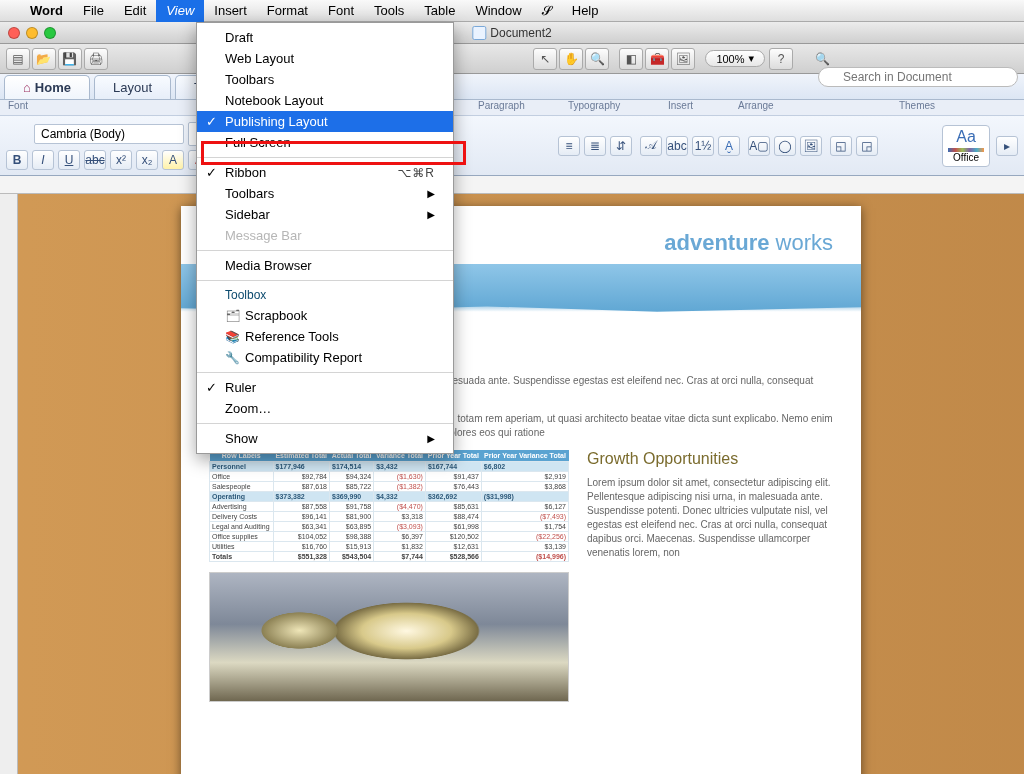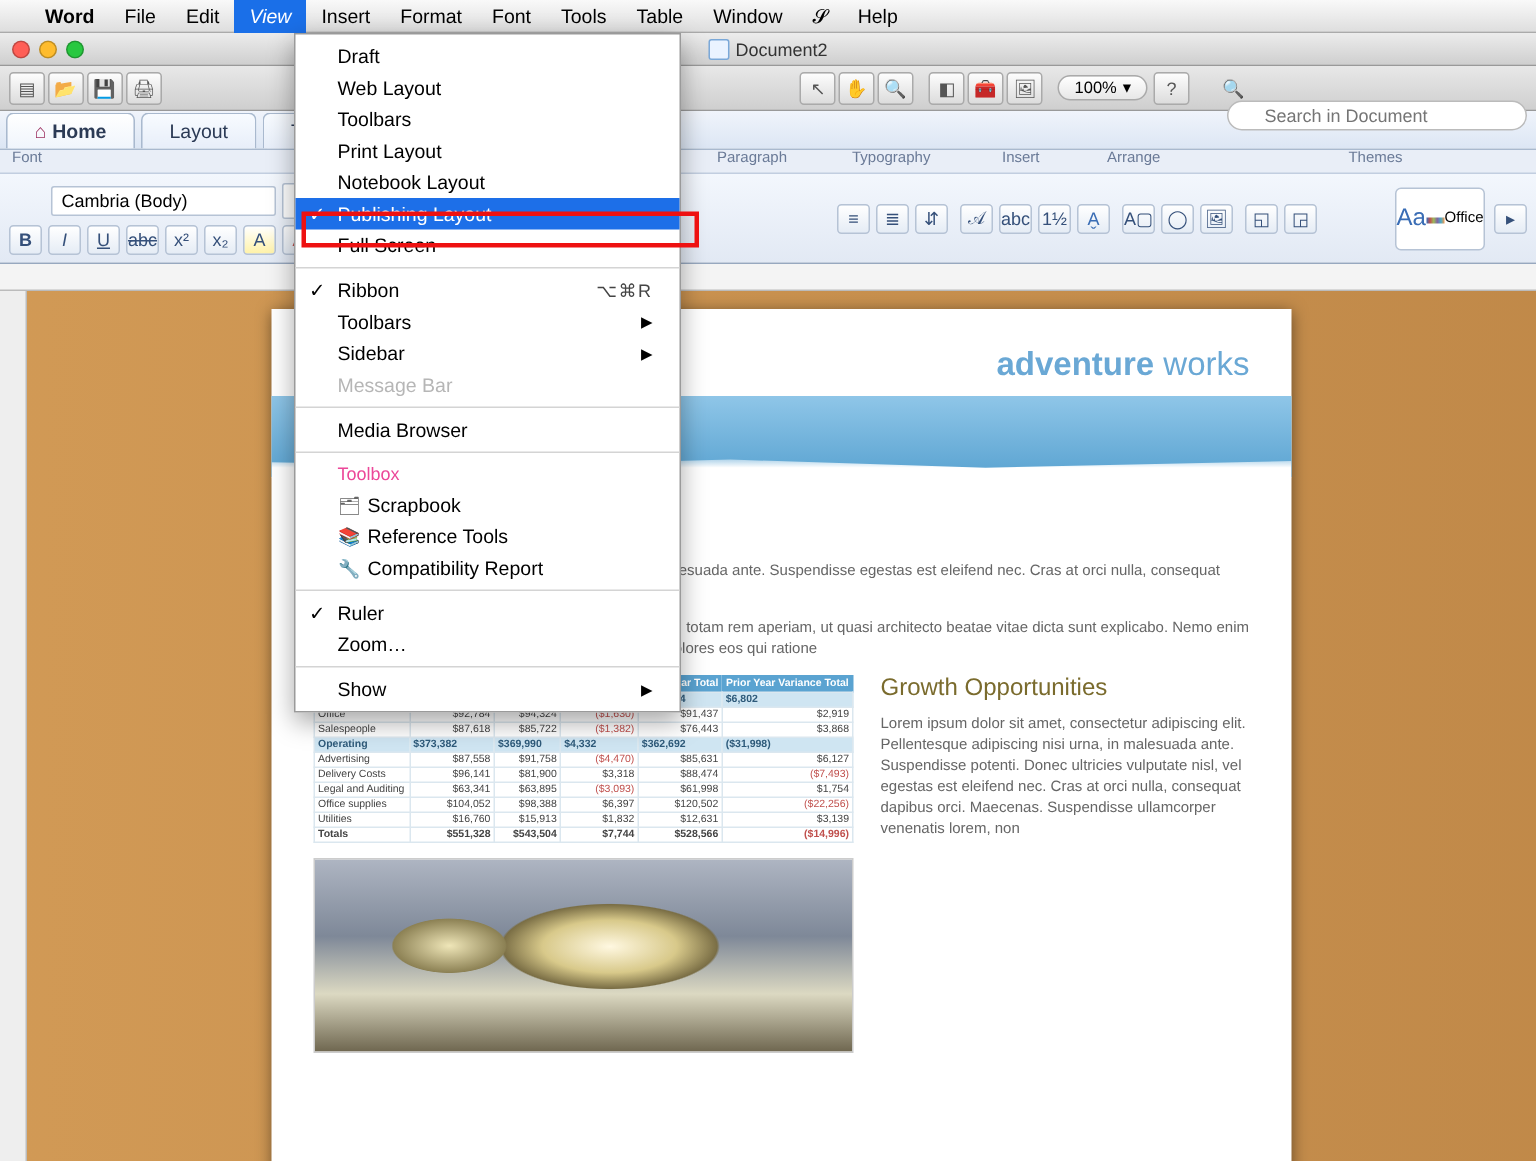--- a/index.html
+++ b/index.html
@@ -40,21 +40,21 @@
 .ribbon-labels div { padding: 0 8px; }
 
 
 .ribbon { height: 60px; background: linear-gradient(#f3f7fd,#e2e9f4); border-bottom:1px solid #97a8bf; display:flex; align-items:center; gap:8px; padding: 4px 6px; font-size: 12px; }
 .fontbox { display:flex; flex-direction:column; gap:4px; }
 .fontrow { display:flex; gap:4px; align-items:center; }
 .fontname { background:#fff; border:1px solid #b6c3d5; padding:2px 6px; width:150px; font-size:12px; border-radius:2px;margin-left:28px; }
 .fontsize { background:#fff; border:1px solid #b6c3d5; padding:2px 4px; width:32px; text-align:center; font-size:16px; border-radius:2px; }
 .fmtbtn { width:22px; height:20px; border:1px solid #b6c3d5; border-radius:3px; background:linear-gradient(#fff,#e5ecf5); display:flex; align-items:center; justify-content:center; font-size:12px; color:#35507a; }
 .themes-box { margin-left:auto; display:flex; align-items:center; gap:6px; }
-.theme-chip { width:60px; height:42px; border:1px solid #b6c3d5; border-radius:4px; background:#fff; display:flex; align-items:center; justify-content:center; font-size:10px; }
+.theme-chip { width:48px; height:42px; border:1px solid #b6c3d5; border-radius:4px; background:#fff; display:flex; flex-direction:column; align-items:center; justify-content:center; font-size:10px; }
 .theme-chip .aa { font-size:16px; color:#3a6db5; }
 .theme-chip .stripe { height:4px; width:36px; background: linear-gradient(90deg,#3a6db5,#c0504d,#9bbb59,#8064a2,#4bacc6,#f79646); margin-top:2px; }
 
 
 .hruler { height: 18px; background:#f4f4f4; border-bottom:1px solid #bbb; }
 
 
 .workspace { position: relative; height: calc(774px - 22px - 22px - 30px - 26px - 16px - 60px - 18px); display:flex; }
 .vscroll-left { width: 18px; background:#eee; border-right:1px solid #bbb; }
 .canvas { flex:1; background: repeating-linear-gradient(90deg, #c78b4a 0, #cf9557 2px, #c78b4a 4px), #c78b4a; background-blend-mode: overlay; display:flex; justify-content:center; align-items:flex-start; overflow:hidden; }
@@ -85,21 +85,21 @@
 .photo::after { content:""; position:absolute; top:25%; left:10%; width:30%; height:40%; background: radial-gradient(closest-side, #efe6b8, #8c8154 70%, transparent 72%); border-radius: 50%; }
 
 
 .menu { position:absolute; left: 196px; top: 22px; width: 258px; background:#fff; border:1px solid #9a9a9a; box-shadow: 0 6px 16px rgba(0,0,0,.35); font-size: 13px; padding: 4px 0; z-index: 50; }
 .menu .mi { padding: 3px 18px 3px 28px; color:#000; display:flex; align-items:center; position:relative; }
 .menu .mi .check { position:absolute; left:9px; }
 .menu .mi .arrow { margin-left:auto; font-size: 10px; }
 .menu .mi .short { margin-left:auto; font-size: 12px; color:#444; letter-spacing:1px; }
 .menu .mi.selected { background:#1d6fe8; color:#fff; }
 .menu .mi.disabled { color:#b6b6b6; }
-.menu .mi.header { color:#ec4899; font-size:12px; }
+.menu .mi.header { color:#0c4a6e; font-size:12px; }
 .menu .sep { height:1px; background:#d4d4d4; margin: 4px 0; }
 .menu .mi .mico { width:16px; display:inline-block; text-align:center; margin-right:4px; color:#666; font-size:12px; }
 .highlight-box { position:absolute; border:3px solid #e11; left: 201px; top: 141px; width: 265px; height: 24px; z-index: 60; pointer-events:none; }
 
 </style>
 </head>
 <body>
 
 <div class="menubar">
   <div class="apple"></div>
@@ -345,21 +345,20 @@
         </div>
       </div>
     </div>
   </div>
 </div>
 
 <div class="menu">
   <div class="mi">Draft</div>
   <div class="mi">Web Layout</div>
   <div class="mi">Toolbars</div>
-  <div class="mi">Print Layout</div>
   <div class="mi">Notebook Layout</div>
   <div class="mi selected">
       <span class="check">✓</span>
       <span>Publishing Layout</span>
     </div>
   <div class="mi">Full Screen</div>
   <div class="sep"></div>
   <div class="mi">
       <span class="check">✓</span>
       <span>Ribbon</span>

